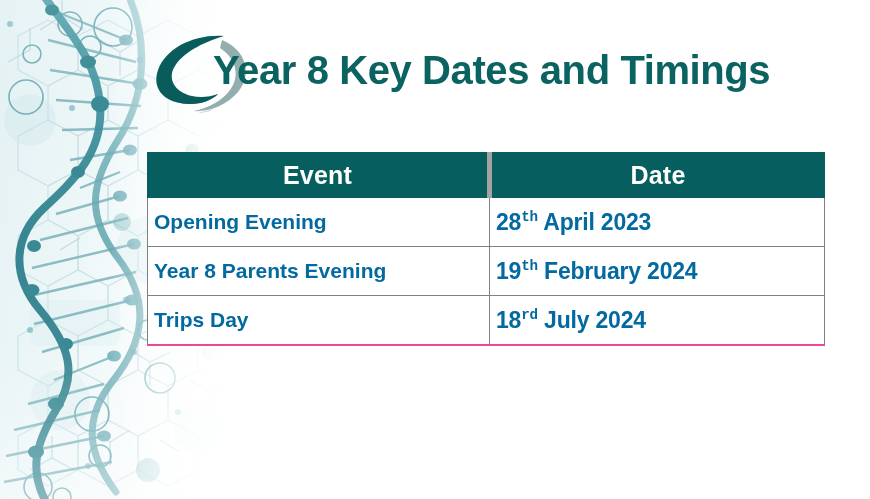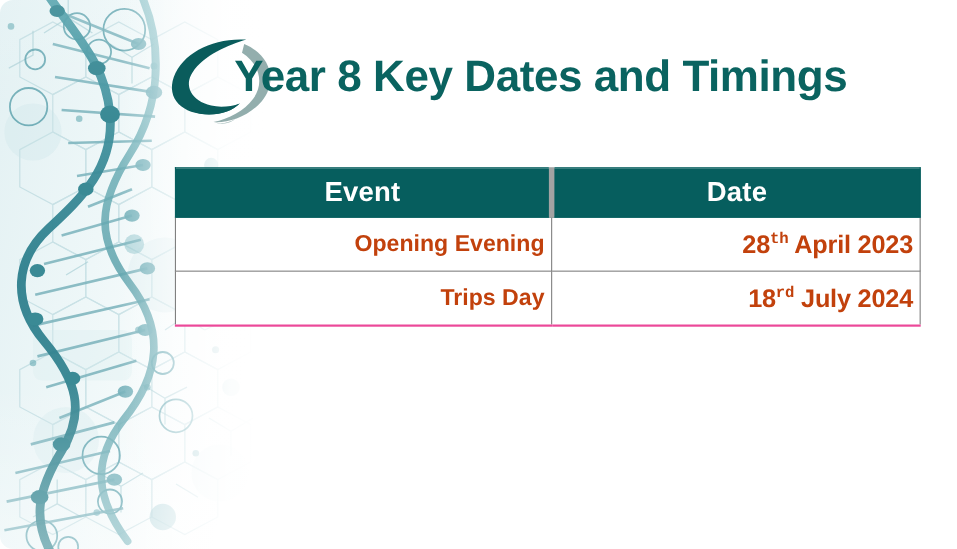--- a/index.html
+++ b/index.html
@@ -13,21 +13,20 @@
     background: #ffffff;
     font-family: "Liberation Sans", sans-serif;
   }
 
   #slide {
     position: relative;
     width: 870px;
     height: 499px;
     background: #ffffff;
     overflow: hidden;
-    border-radius: 12px;
   }
 
   
   #decor-art {
     position: absolute;
     left: 0;
     top: 0;
     width: 250px;
     height: 499px;
     overflow: hidden;
@@ -93,21 +92,20 @@
   }
 
   
   #dates-table {
     position: absolute;
     left: 147px;
     top: 152px;
     width: 677px;
     border-collapse: collapse;
     table-layout: fixed;
-    margin-left: 12px;
   }
   #dates-table col.col-event { width: 342px; }
   #dates-table col.col-date  { width: 335px; }
 
   #dates-table th {
     height: 44px;
     background: #065e5e;
     color: #ffffff;
     font-family: "Liberation Sans", sans-serif;
     font-size: 25px;
@@ -117,25 +115,25 @@
     border: 1px solid #065e5e;
     padding: 0;
     letter-spacing: 0.2px;
   }
   #dates-table th.th-sep {
     border-left: 5px solid #a3a3a3;
   }
   #dates-table td {
     height: 48px;
     background: #ffffff;
-    color: #c2410c;
+    color: #0369a1;
     font-family: "Liberation Sans", sans-serif;
     font-size: 21px;
     font-weight: bold;
-    text-align: right;
+    text-align: left;
     vertical-align: middle;
     border: 1px solid #808080;
     padding: 0 6px;
     white-space: nowrap;
   }
   #dates-table td.cell-date {
     font-size: 23px;
     letter-spacing: -0.2px;
   }
   #dates-table tr.row-last td {
@@ -354,20 +352,24 @@
       <tr>
         <th>Event</th>
         <th class="th-sep">Date</th>
       </tr>
     </thead>
     <tbody>
       <tr>
         <td class="cell-event">Opening Evening</td>
         <td class="cell-date"><span>28</span><span class="ord">th</span><span> April 2023</span></td>
       </tr>
+      <tr>
+        <td class="cell-event">Year 8 Parents Evening</td>
+        <td class="cell-date"><span>19</span><span class="ord">th</span><span> February 2024</span></td>
+      </tr>
       <tr class="row-last">
         <td class="cell-event">Trips Day</td>
         <td class="cell-date"><span>18</span><span class="ord">rd</span><span> July 2024</span></td>
       </tr>
     </tbody>
   </table>
 
 </div>
 
 </body></html>

